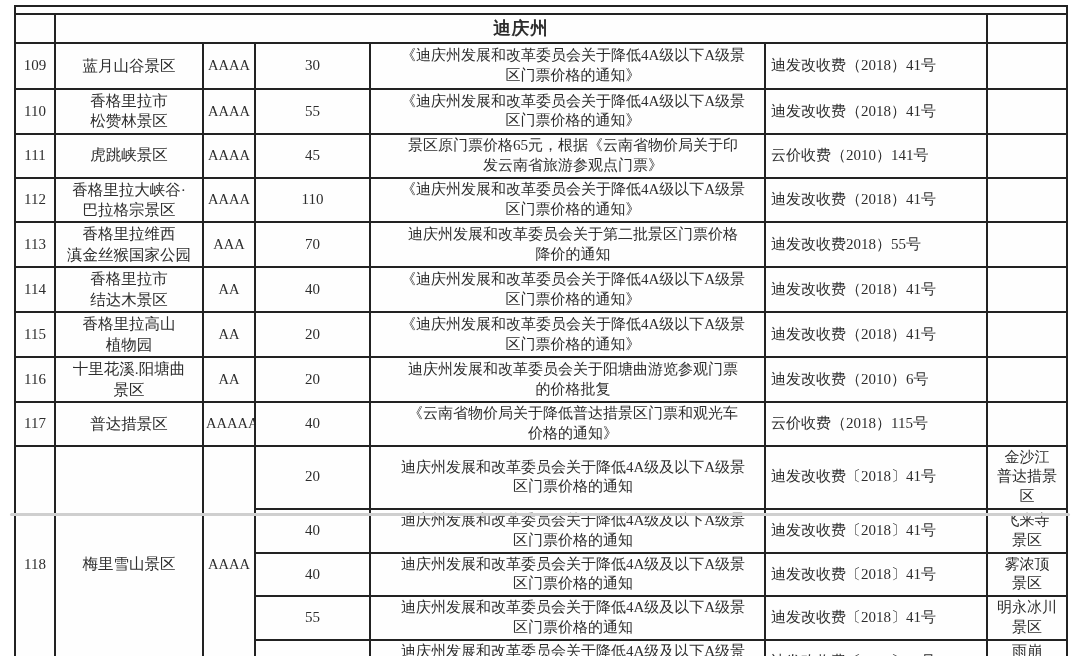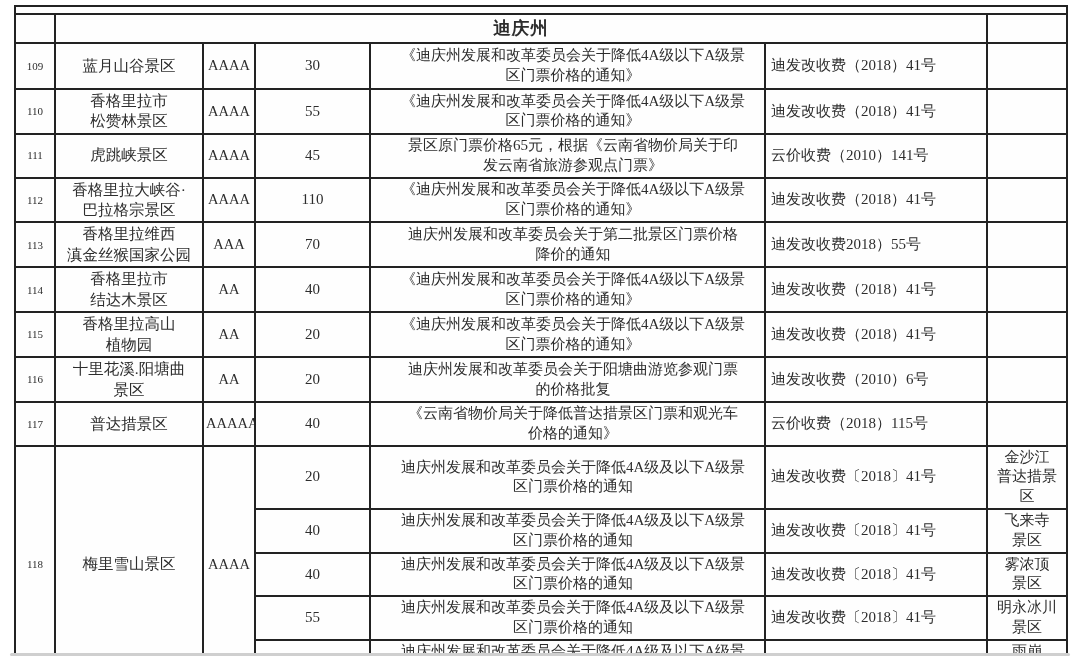--- a/index.html
+++ b/index.html
@@ -3,40 +3,40 @@
 <meta charset="utf-8">
 <style>
   html, body {
     margin: 0; padding: 0;
     width: 1080px; height: 656px;
     background: #ffffff;
     font-family: "Liberation Serif", "DejaVu Serif", serif;
     color: #2d2d2d;
     overflow: hidden;
   }
-  .page { position: relative; width: 1080px; height: 656px; }
+  .page { position: relative; width: 1080px; height: 516px; }
   table.price-table {
     position: absolute; left: 14px; top: 5px;
     width: 1052px;
     border-collapse: collapse;
     table-layout: fixed;
     background: #fefefe;
   }
   td {
     border: 2px solid #222222;
     text-align: center;
     vertical-align: middle;
     font-size: 15.5px;
     line-height: 1.32;
     padding: 1px 2px;
     white-space: pre-line;
     overflow: hidden;
   }
   td.c-sliver { height: 6px; padding: 0; }
-  td.c-no { font-size: 11px; }
+  td.c-no { font-size: 15px; }
   td.c-grade { font-size: 14.5px; font-family: "Liberation Serif", "DejaVu Serif", serif; }
   td.c-price { font-size: 15px; font-family: Liberation Serif, serif; }
   td.c-doc {
     text-align: center;
     font-size: 15px;
     padding-left: 13px;
     padding-right: 2px;
   }
   td.c-docno {
     text-align: left;

